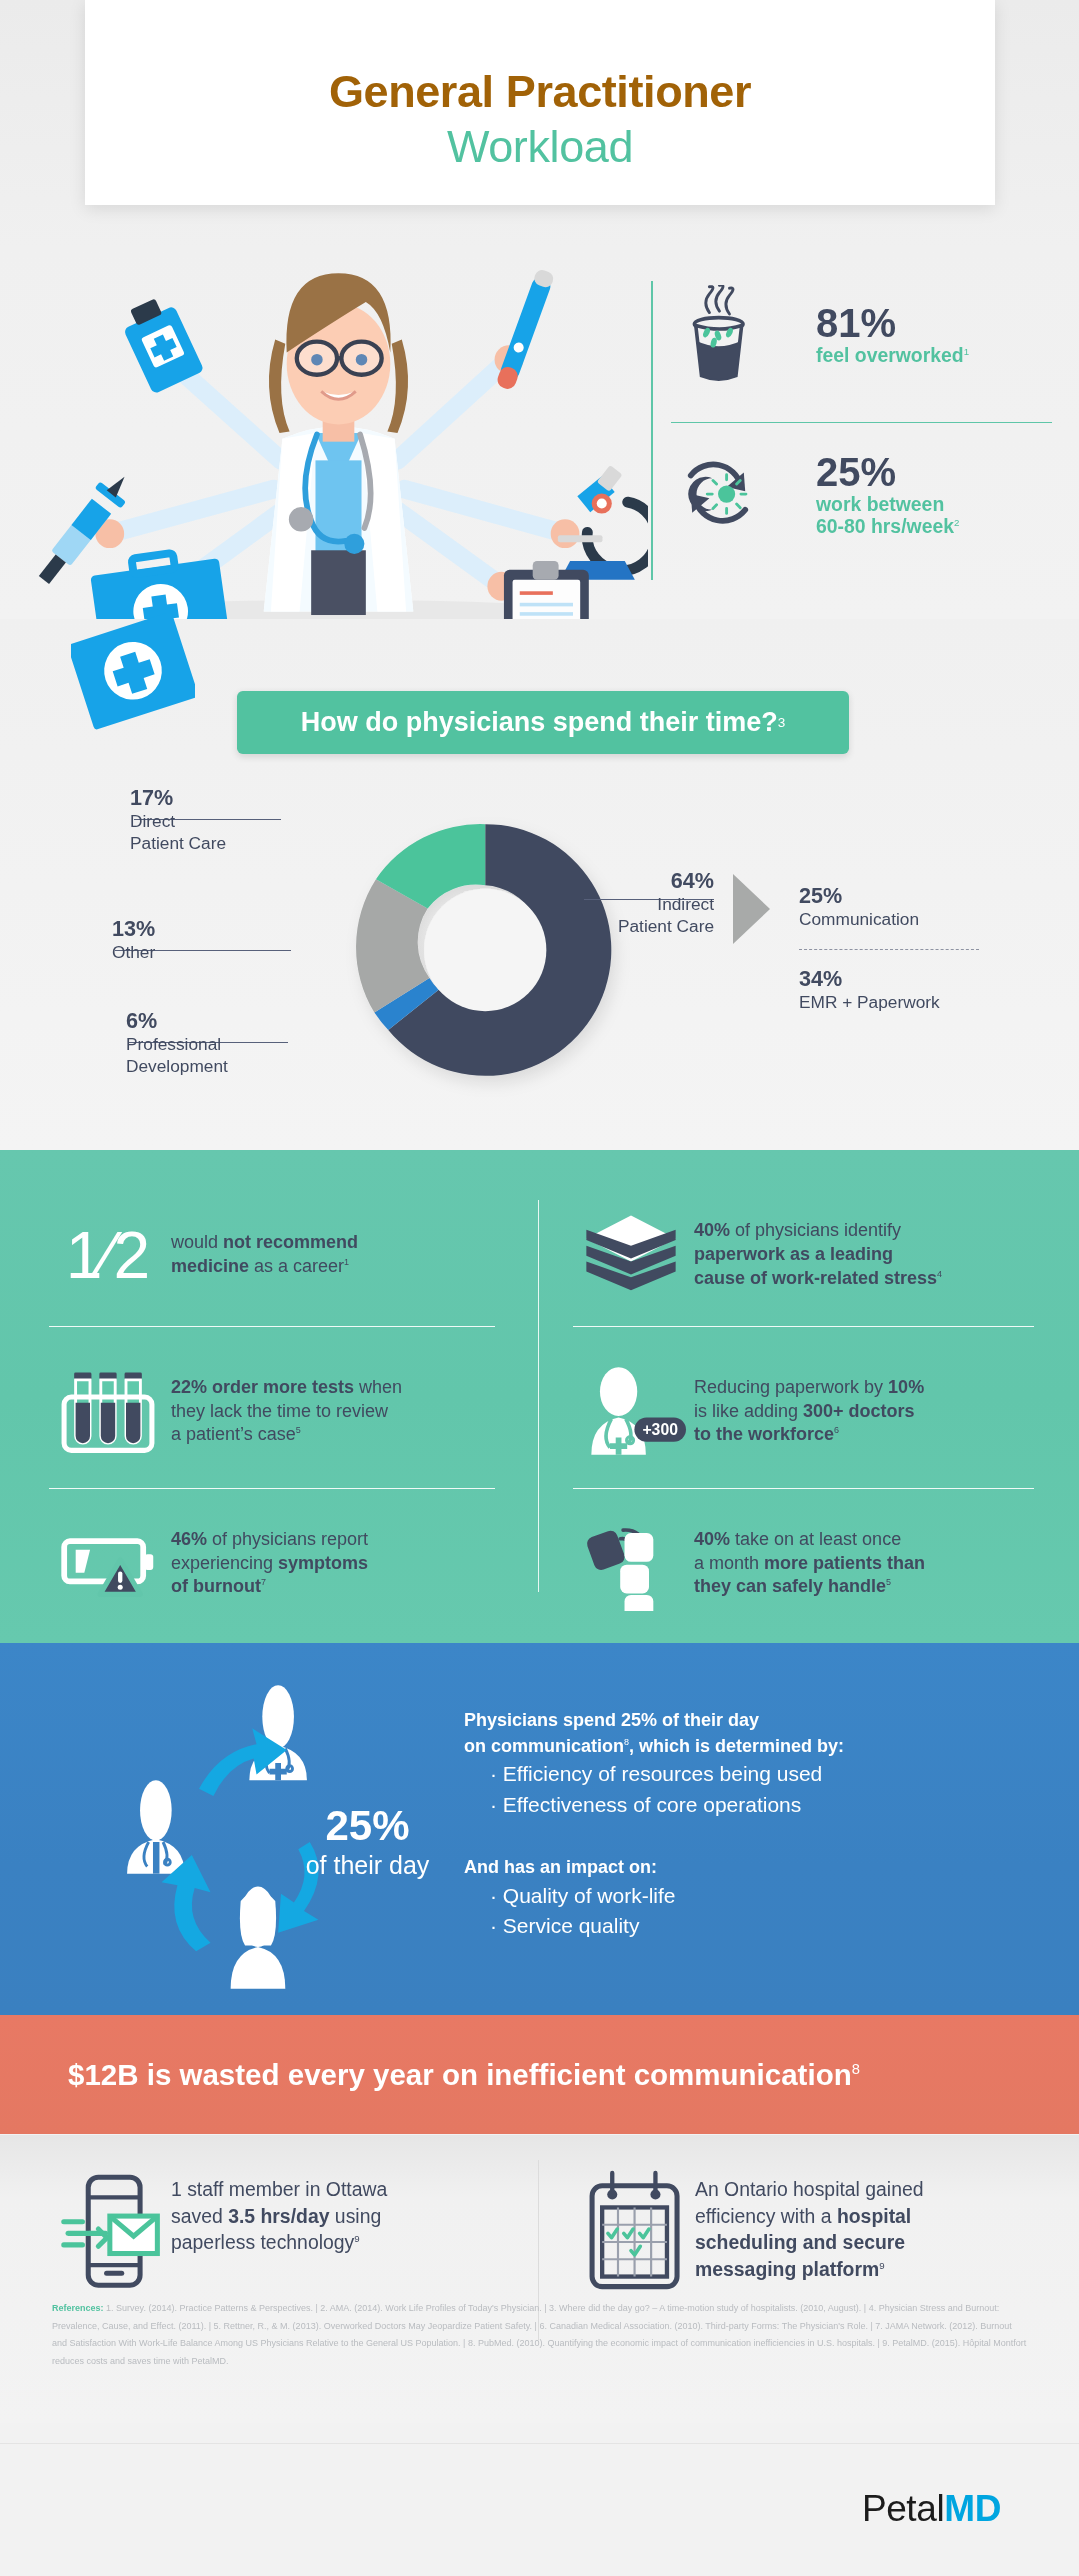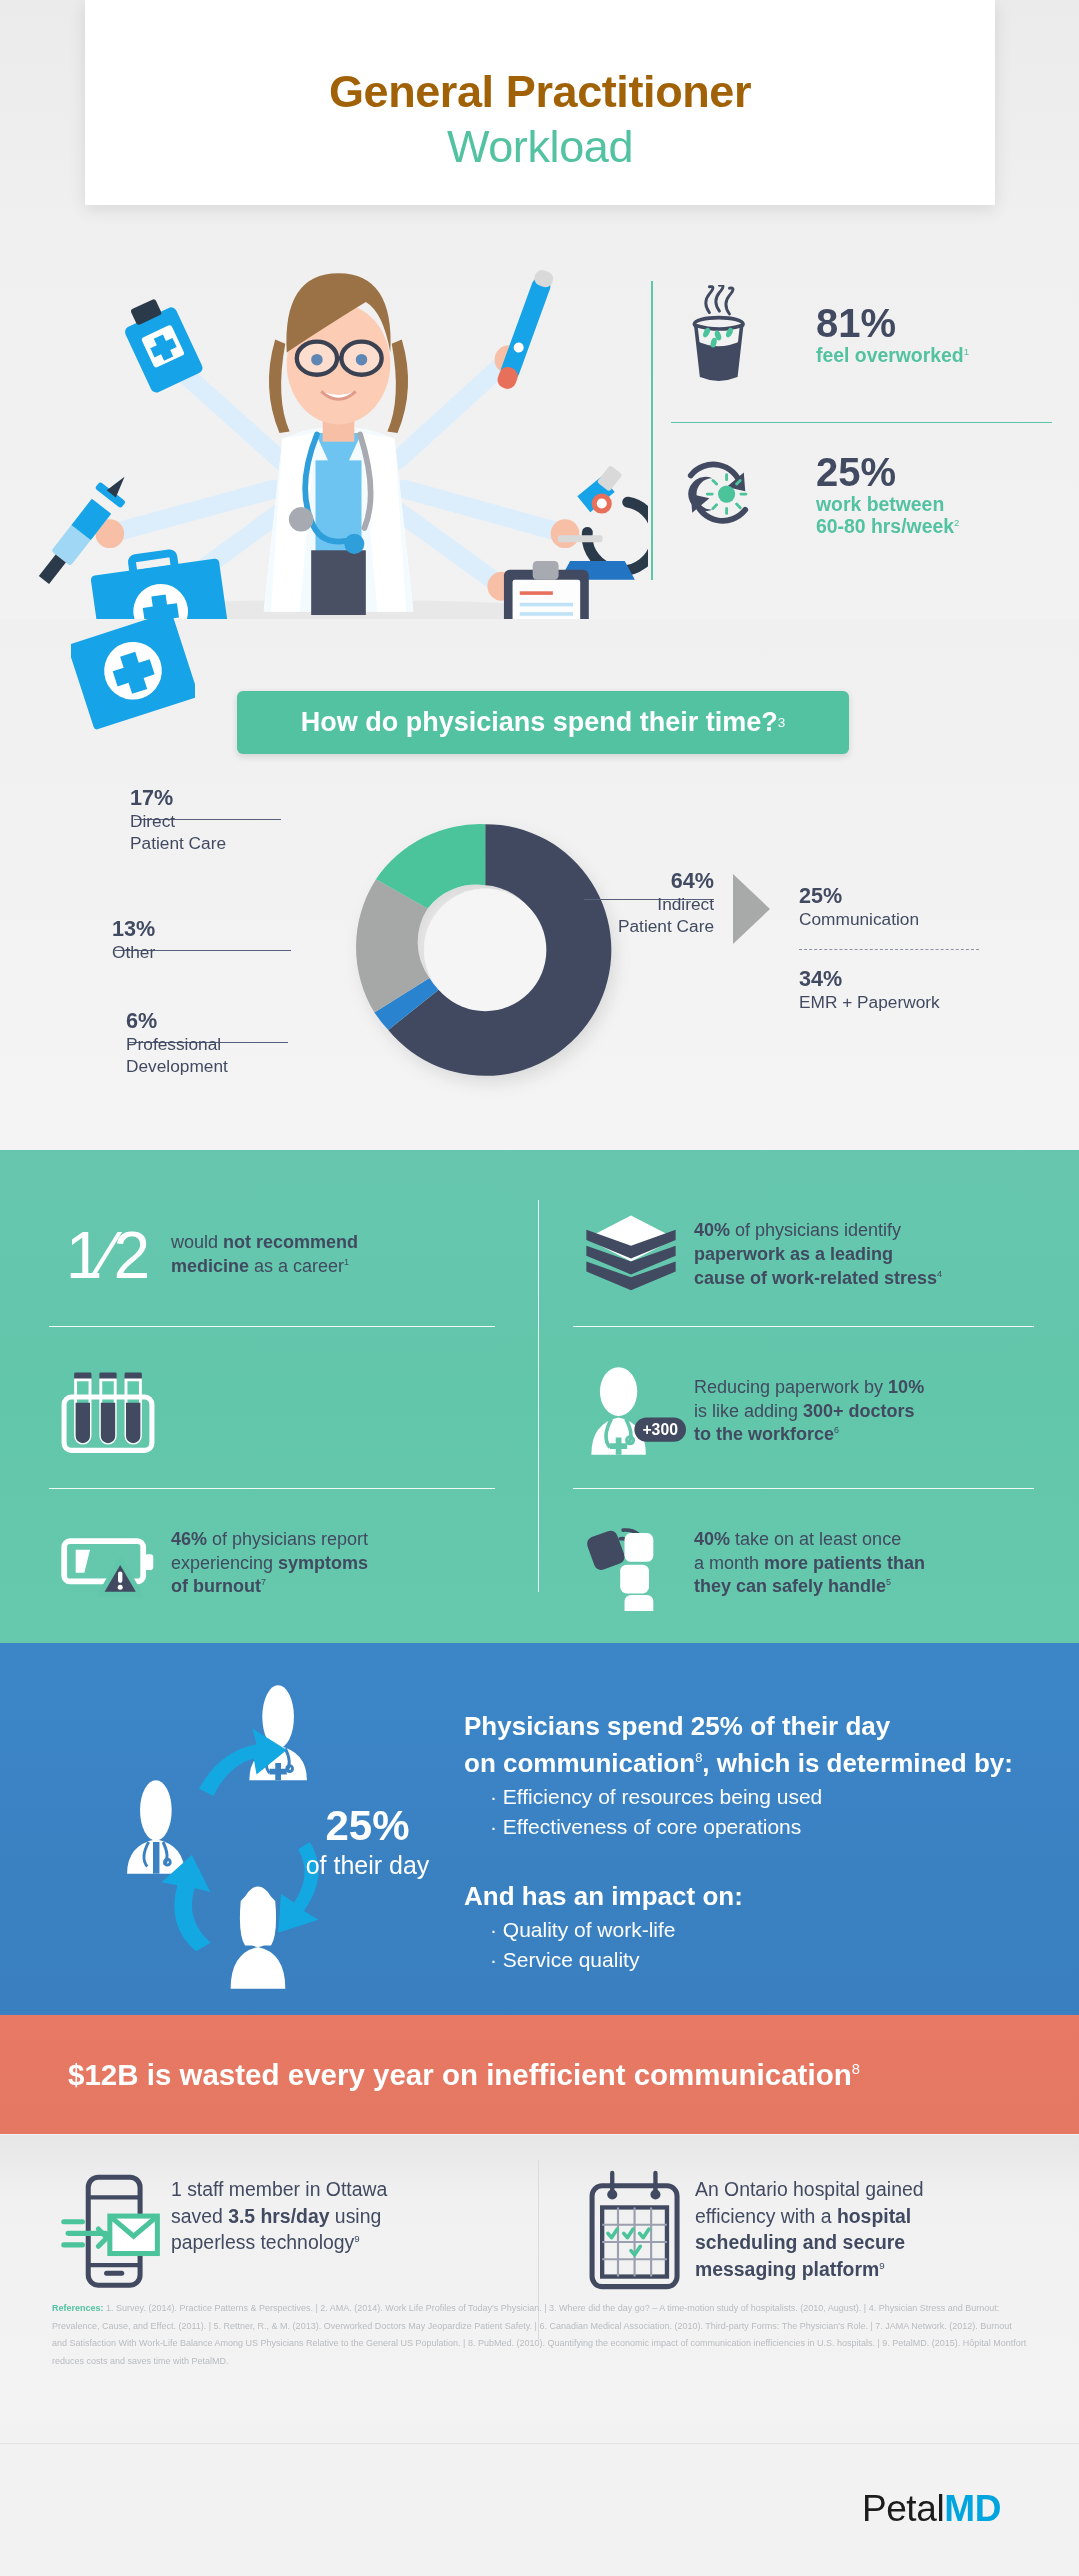--- a/index.html
+++ b/index.html
@@ -106,21 +106,21 @@
   
   .blue-panel { position:absolute; left:0; top:1643px; width:1079px; height:373px;
                 background: linear-gradient(180deg,#3c86c8 0%,#3a81c2 60%,#3a80c0 100%); }
   .cycle-wrap { position:absolute; left:94px; top:29px; width:374px; height:317px; }
   .cycle-num { position:absolute; left:191px; top:133px; width:165px; text-align:center; color:#fff;
                font-family:"Liberation Sans Narrow","Liberation Sans",sans-serif; }
   .cycle-num .n { font-size:42px; font-weight:bold; display:block; line-height:1; }
   .cycle-num .s { font-size:25px; display:block; margin-top:4.3px; }
   .blue-text { position:absolute; left:464px; top:65px; width:590px; color:#ffffff;
                font-family:"Liberation Sans Narrow","Liberation Sans",sans-serif; }
-  .blue-text .hl { font-size:26px; font-weight:bold; line-height:1.42; }
+  .blue-text .hl { font-size:18px; font-weight:bold; line-height:1.42; }
   .blue-text .bul { font-size:21px; line-height:1.45; margin-left:26px; }
   .blue-text .gap { height: 35px; }
 
   
   .red-banner { position:absolute; left:0; top:2015px; width:1079px; height:119px;
                 background: linear-gradient(180deg,#e87964 0%,#e47862 100%);
                 display:flex; align-items:center; }
   .red-banner .rb-text { padding-left: 68px; color:#fff; font-size:29.5px; font-weight:bold;
     font-family:"Liberation Sans Narrow","Liberation Sans",sans-serif; }
 
@@ -422,20 +422,23 @@
             <path d="M30 26h20v78a10 10 0 0 1 -20 0z" fill="#5fc9ab" stroke="#ffffff" stroke-width="4"></path>
             <path d="M65 26h20v78a10 10 0 0 1 -20 0z" fill="#5fc9ab" stroke="#ffffff" stroke-width="4"></path>
             <path d="M100 26h20v78a10 10 0 0 1 -20 0z" fill="#5fc9ab" stroke="#ffffff" stroke-width="4"></path>
             <path d="M30 58h20v46a10 10 0 0 1 -20 0z" fill="#414a60"></path>
             <path d="M65 58h20v46a10 10 0 0 1 -20 0z" fill="#414a60"></path>
             <path d="M100 58h20v46a10 10 0 0 1 -20 0z" fill="#414a60"></path>
             <rect x="14" y="50" width="122" height="74" rx="10" fill="none" stroke="#ffffff" stroke-width="7"></rect>
           </g>
         </svg>
       </div>
+      <div class="gp-text">
+        <span><b>22% order more tests</b> when<br>they lack the time to review<br>a patient’s case</span><sup class="ref">5</sup>
+      </div>
     </div>
     <div class="gp-hline" style="left:49px; top:338px; width:446px;"></div>
 
     <div class="gp-cell" style="left:45px; top:356px; width:461px; height:115px;">
       <div class="gp-icon">
         <svg width="108" height="79" viewBox="0 0 150 110">
           <rect x="14" y="24" width="110" height="56" rx="8" fill="none" stroke="#ffffff" stroke-width="8"></rect>
           <rect x="126" y="42" width="12" height="22" rx="4" fill="#ffffff"></rect>
           <path d="M30 36h20l-8 32h-12z" fill="#ffffff"></path>
           <path d="M92 50 l28 48 h-56z" fill="#414a60" stroke="#62c6ab" stroke-width="7" stroke-linejoin="round"></path>

